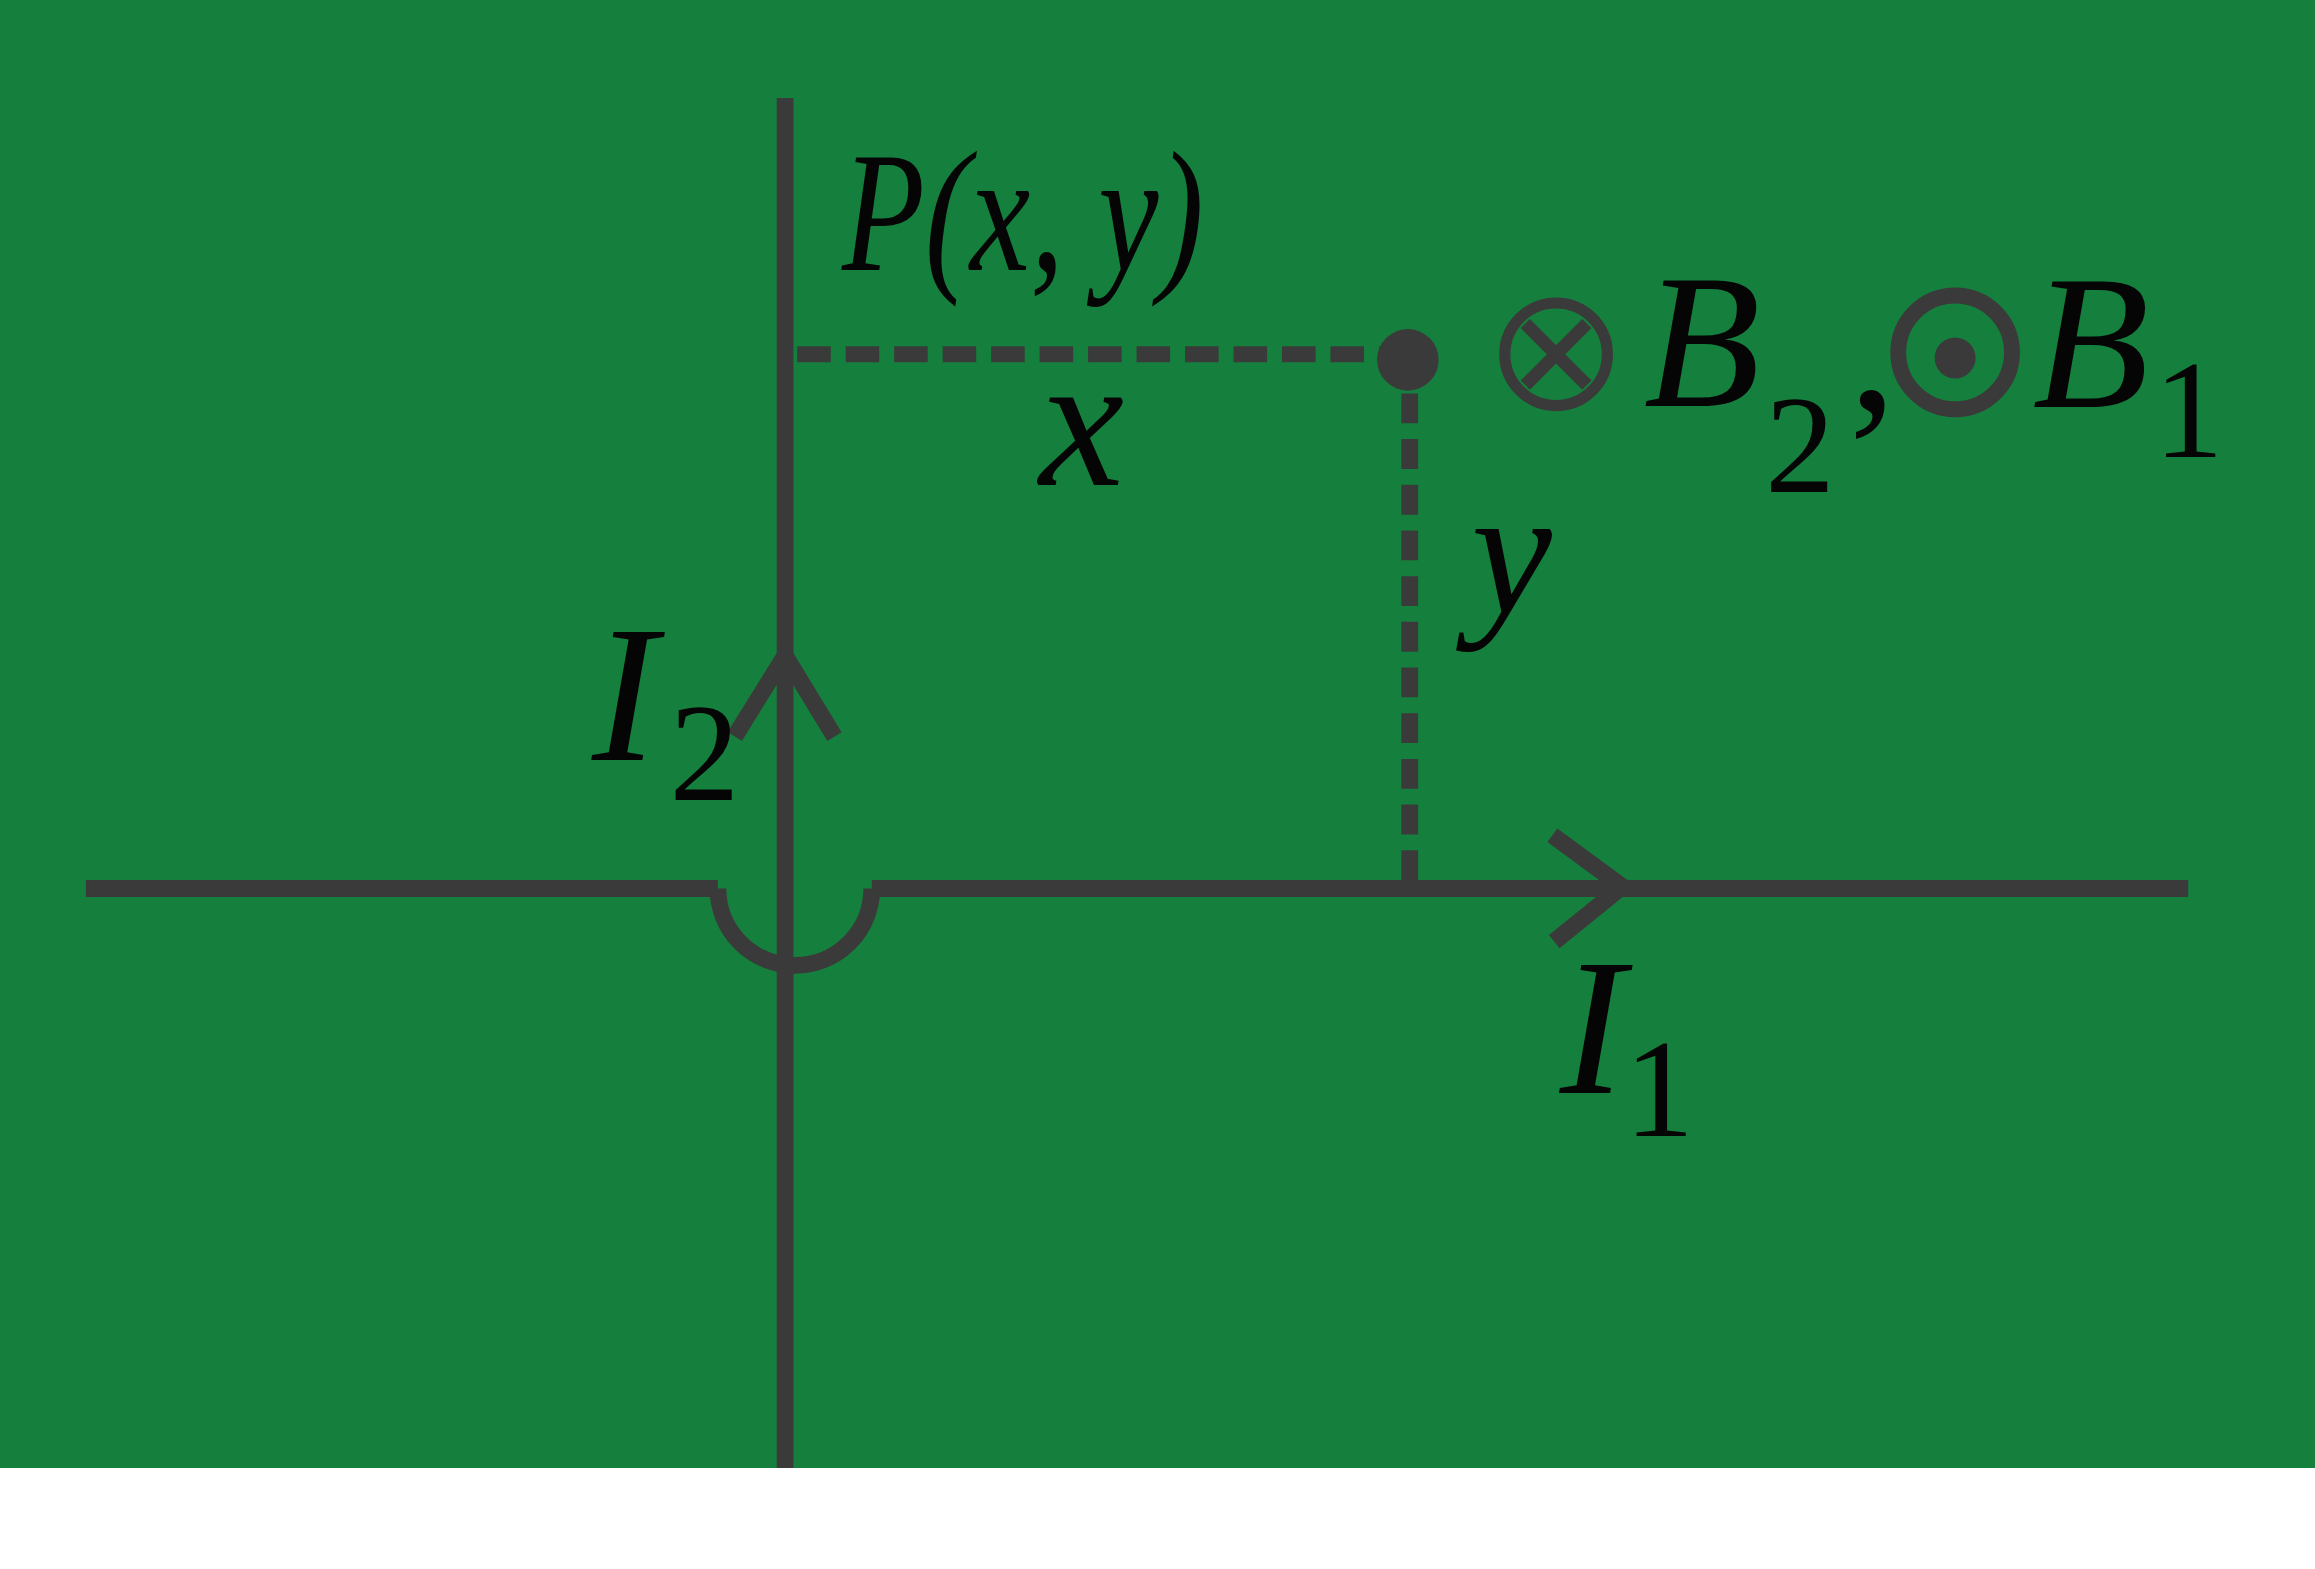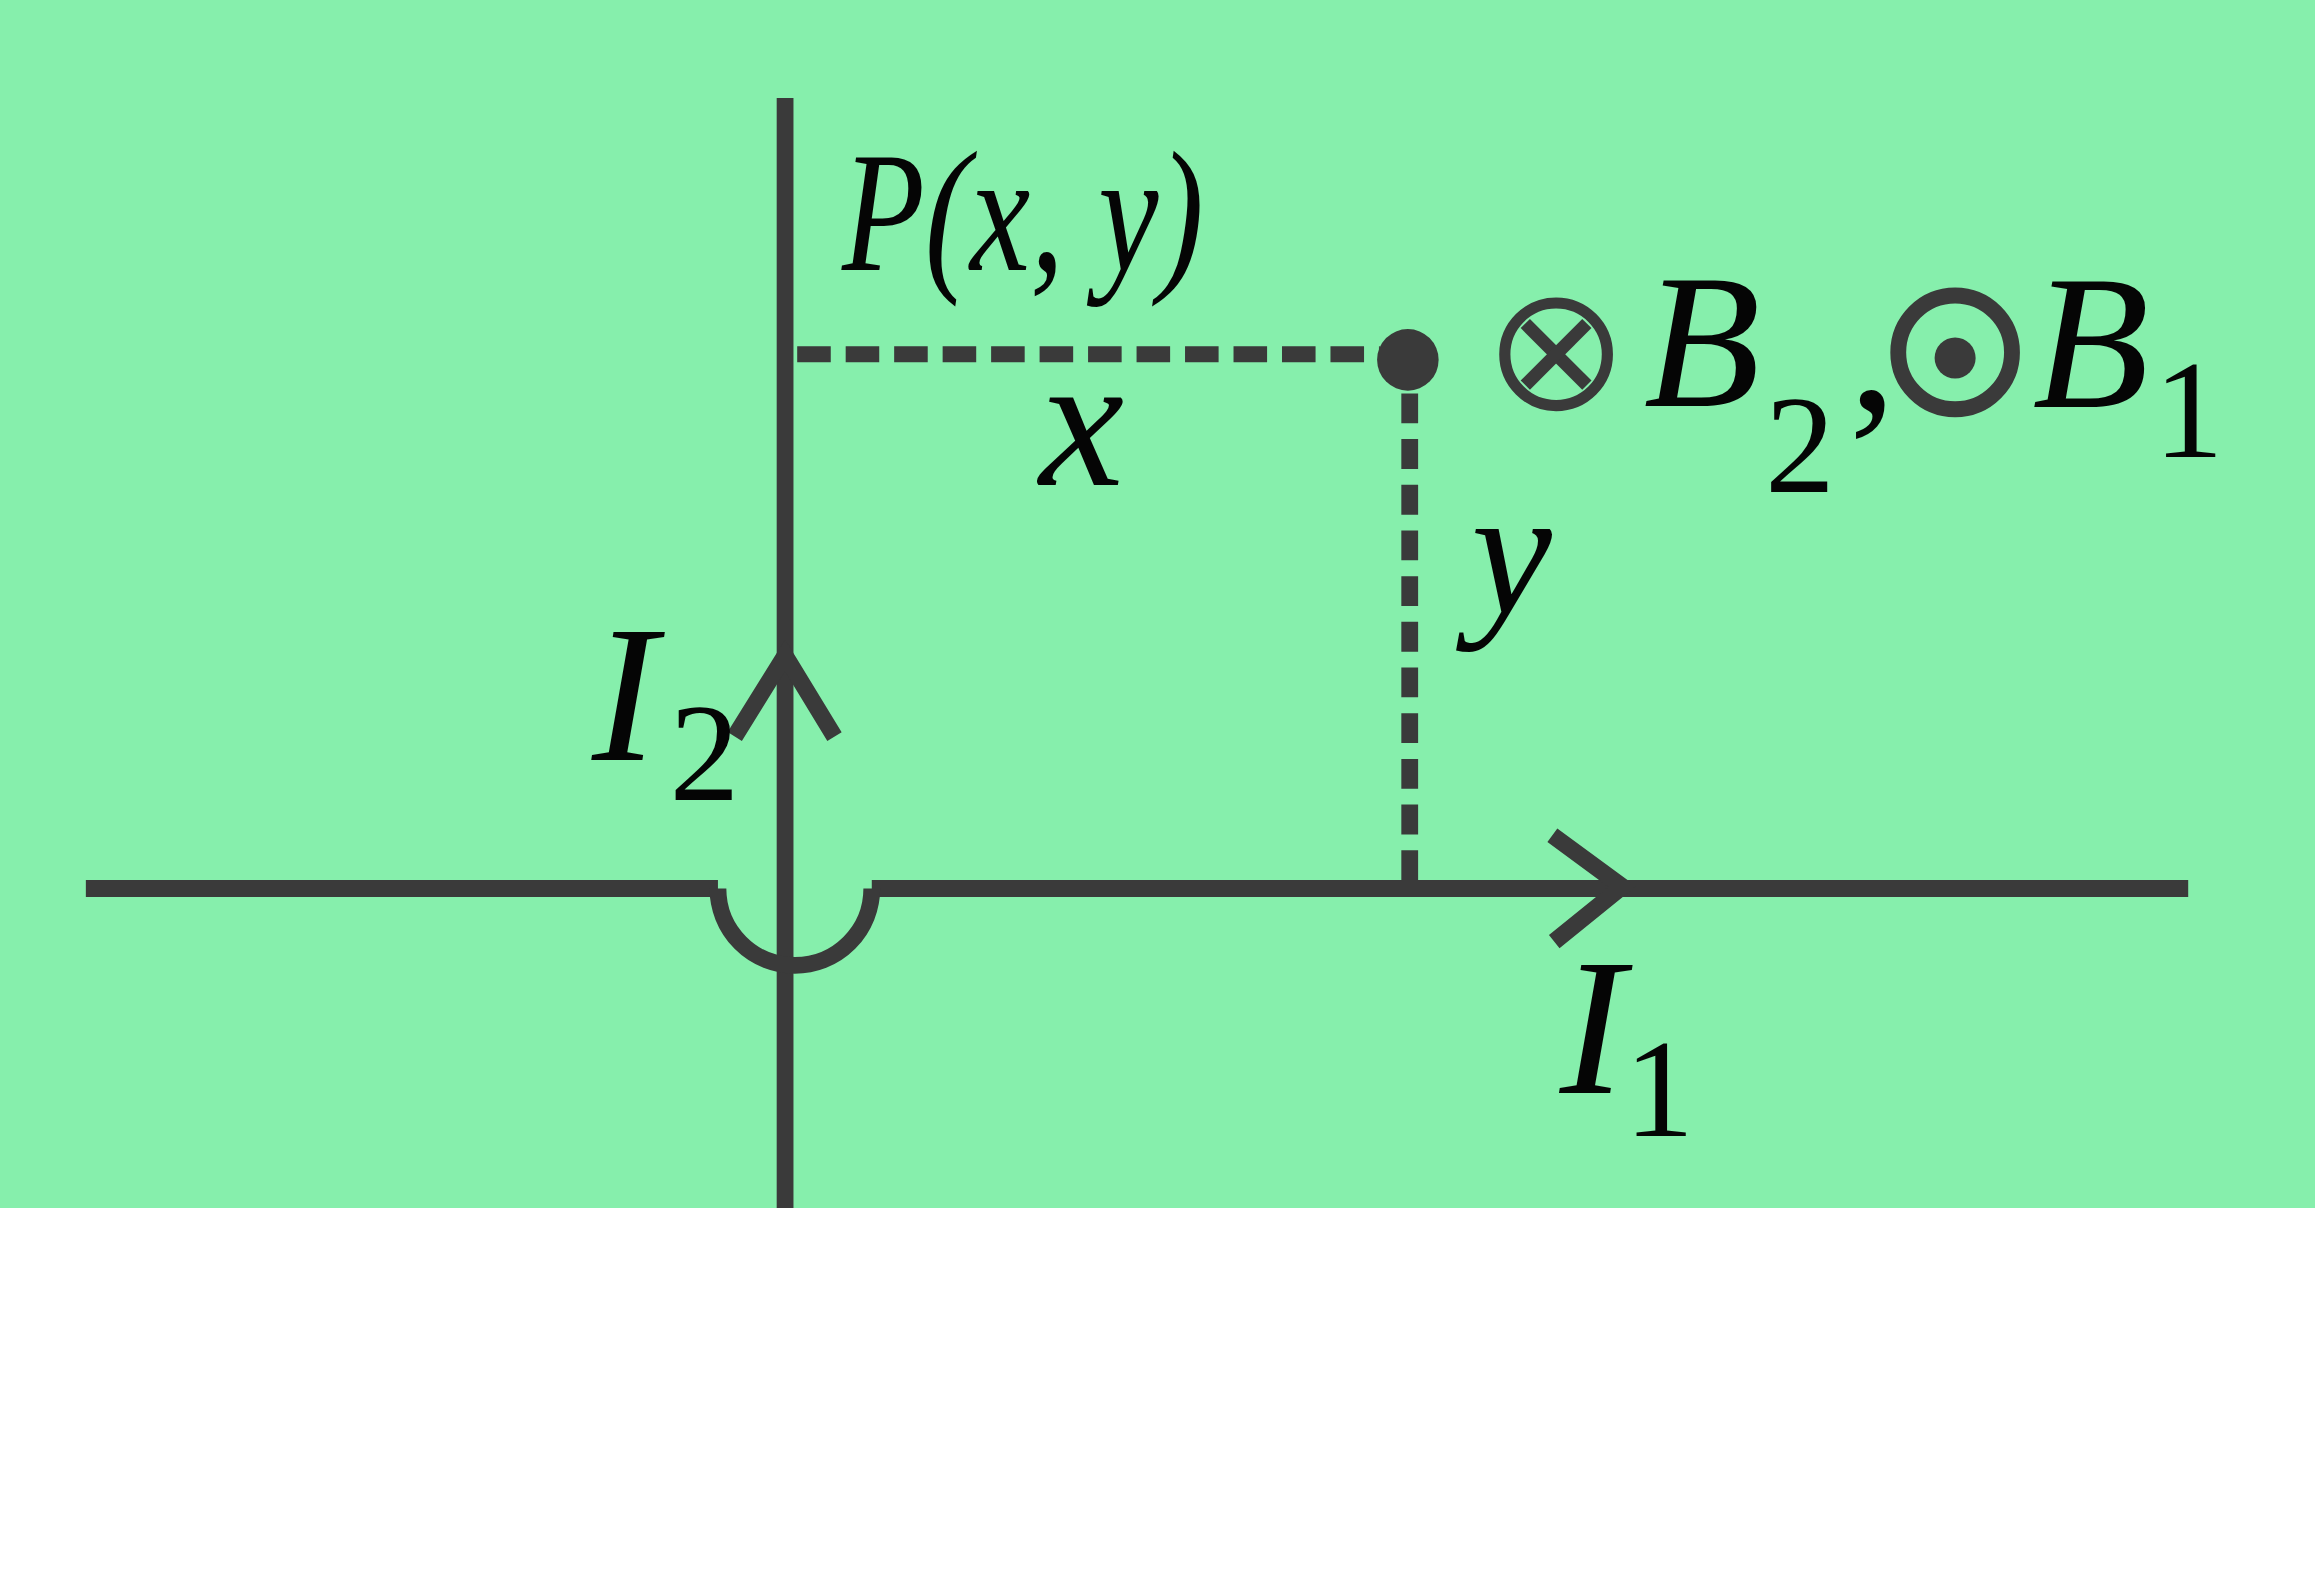--- a/index.html
+++ b/index.html
@@ -3,22 +3,22 @@
 <meta charset="utf-8">
 <style>
   html, body {
     margin: 0;
     padding: 0;
     background: #ffffff;
   }
   .stage {
     position: relative;
     width: 2316px;
-    height: 1208px;
-    background: #86efac;
+    height: 1468px;
+    background: #15803d;
     overflow: hidden;
   }
   svg.diagram {
     position: absolute;
     left: 0;
     top: 0;
     display: block;
   }
   .wire {
     stroke: #3a3a3a;

